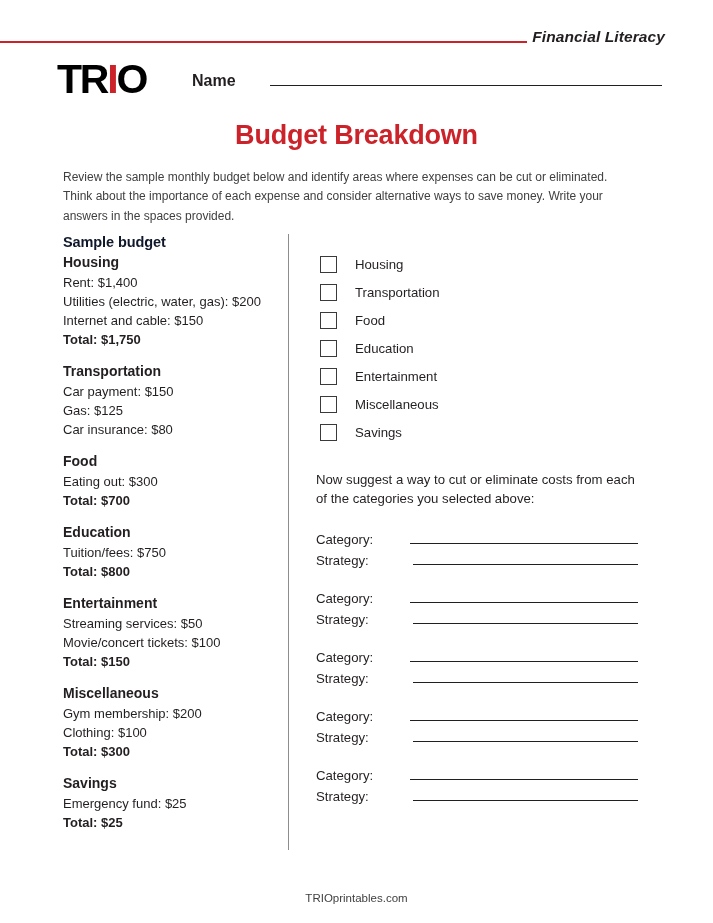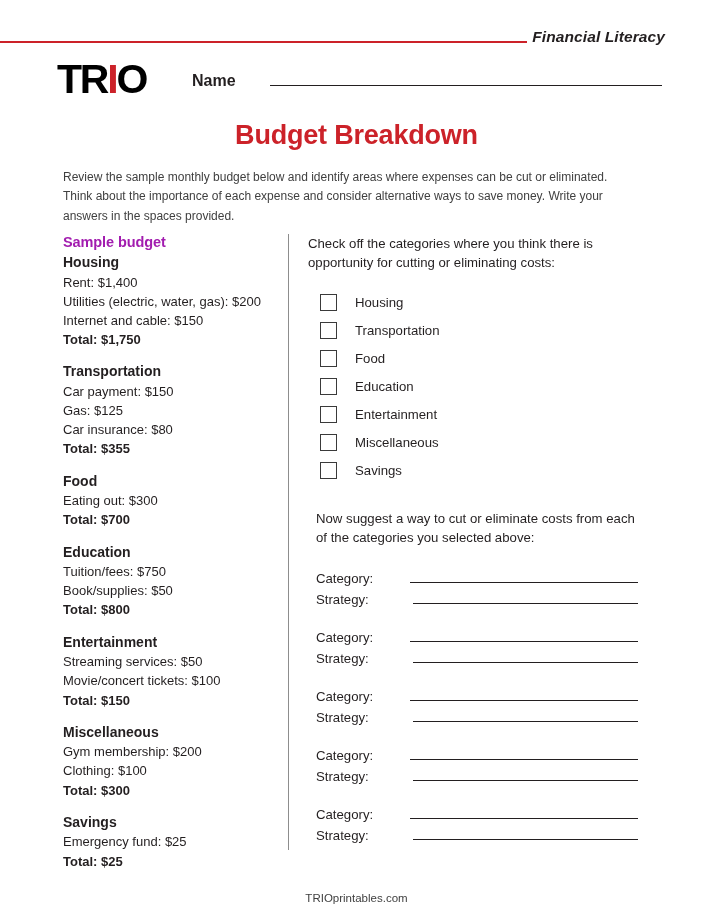--- a/index.html
+++ b/index.html
@@ -124,21 +124,21 @@
     position: absolute;
     left: 308px;
     top: 234px;
     width: 333px;
   }
 
   
   .sample-heading {
     font-size: 14.5px;
     font-weight: bold;
-    color: #a21caf;
+    color: #0f172a;
     margin: 0 0 3px 0;
     letter-spacing: -0.1px;
   }
   .budget-group { margin-bottom: 13px; }
   .budget-group:last-child { margin-bottom: 0; }
   .group-name {
     font-size: 14px;
     font-weight: bold;
     line-height: 19.5px;
     color: #231f20;
@@ -259,31 +259,29 @@
         <div class="group-item">Rent: $1,400</div>
         <div class="group-item">Utilities (electric, water, gas): $200</div>
         <div class="group-item">Internet and cable: $150</div>
         <div class="group-total">Total: $1,750</div>
       </div>
       <div class="budget-group">
         <div class="group-name">Transportation</div>
         <div class="group-item">Car payment: $150</div>
         <div class="group-item">Gas: $125</div>
         <div class="group-item">Car insurance: $80</div>
-        <div class="group-total">Total: $355</div>
       </div>
       <div class="budget-group">
         <div class="group-name">Food</div>
         <div class="group-item">Eating out: $300</div>
         <div class="group-total">Total: $700</div>
       </div>
       <div class="budget-group">
         <div class="group-name">Education</div>
         <div class="group-item">Tuition/fees: $750</div>
-        <div class="group-item">Book/supplies: $50</div>
         <div class="group-total">Total: $800</div>
       </div>
       <div class="budget-group">
         <div class="group-name">Entertainment</div>
         <div class="group-item">Streaming services: $50</div>
         <div class="group-item">Movie/concert tickets: $100</div>
         <div class="group-total">Total: $150</div>
       </div>
       <div class="budget-group">
         <div class="group-name">Miscellaneous</div>
@@ -293,21 +291,20 @@
       </div>
       <div class="budget-group">
         <div class="group-name">Savings</div>
         <div class="group-item">Emergency fund: $25</div>
         <div class="group-total">Total: $25</div>
       </div>
     </div>
 </div>
 
 <div class="col-right">
-  <p class="prompt">Check off the categories where you think there is opportunity for cutting or eliminating costs:</p>
   <div class="checklist" id="checklist">
       <div class="check-row">
         <span class="checkbox"></span>
         <span class="check-label">Housing</span>
       </div>
       <div class="check-row">
         <span class="checkbox"></span>
         <span class="check-label">Transportation</span>
       </div>
       <div class="check-row">

